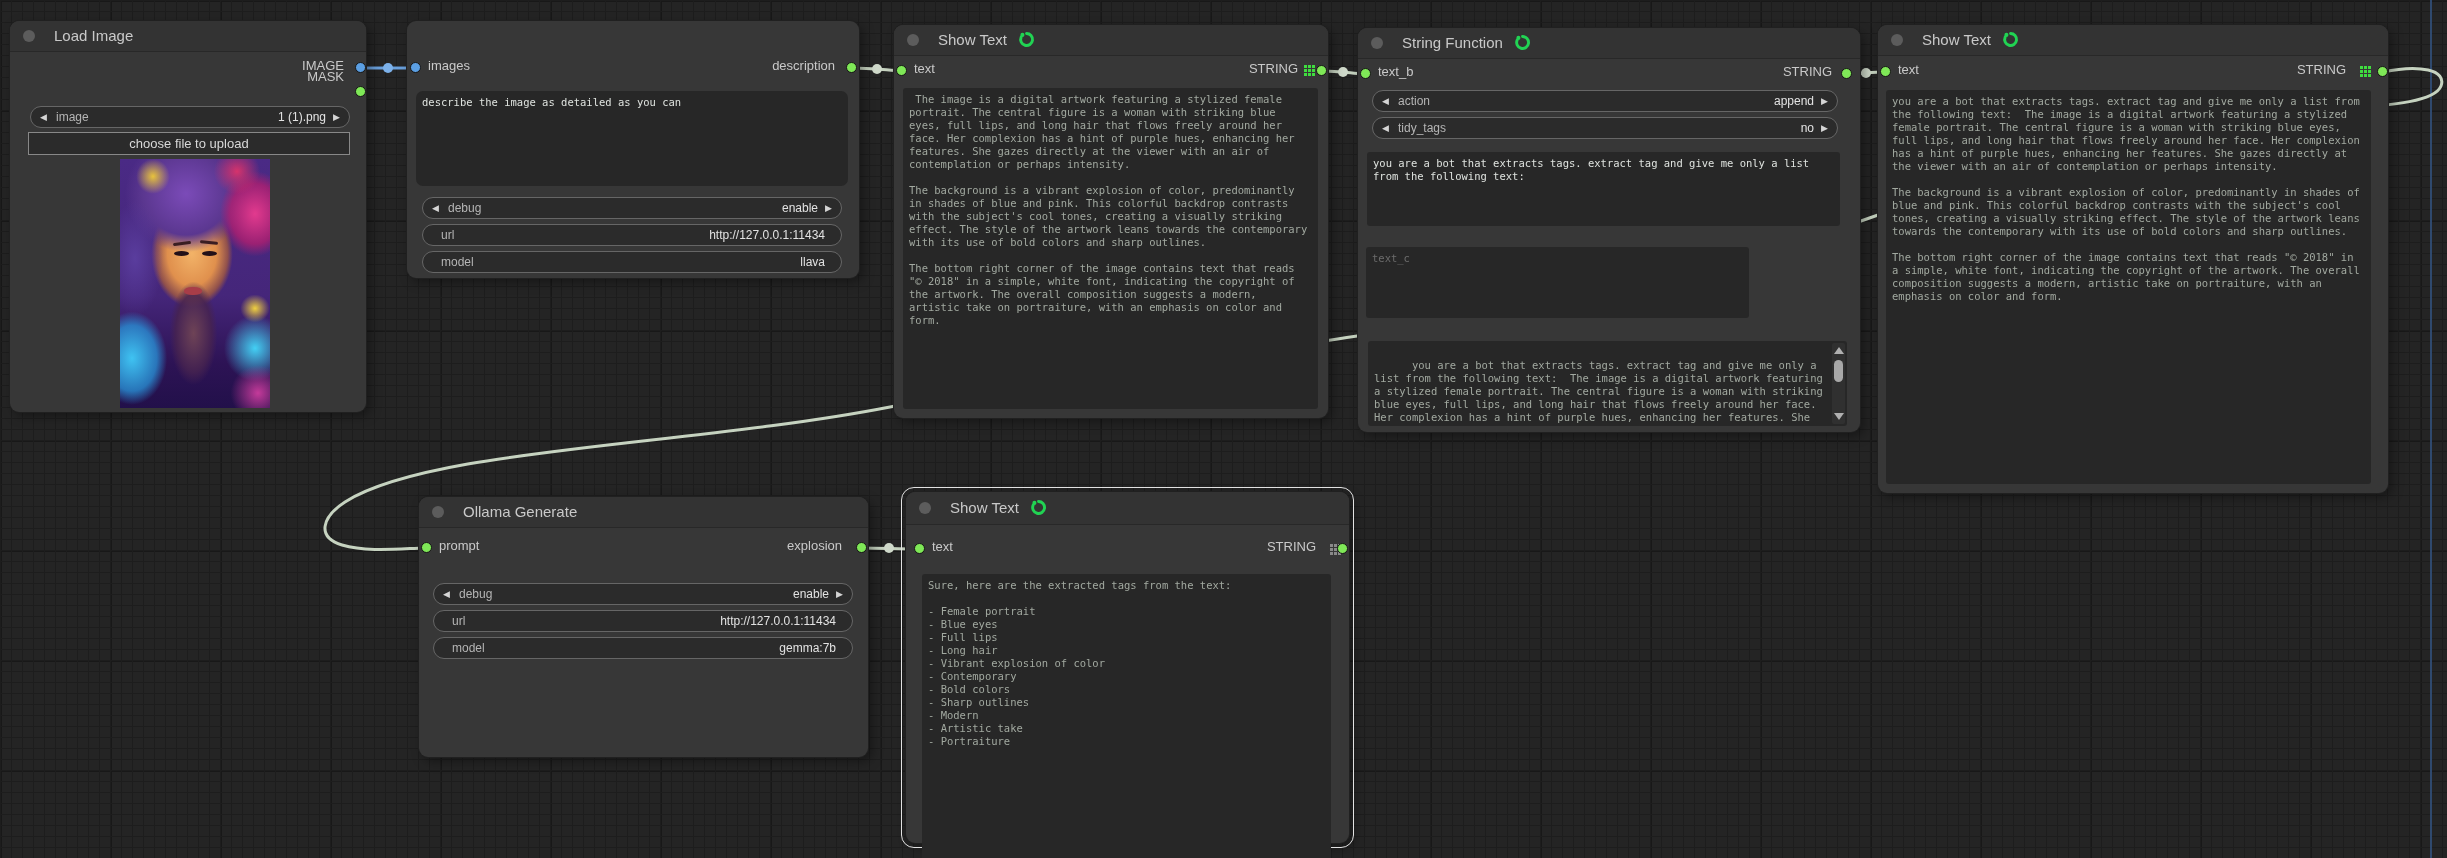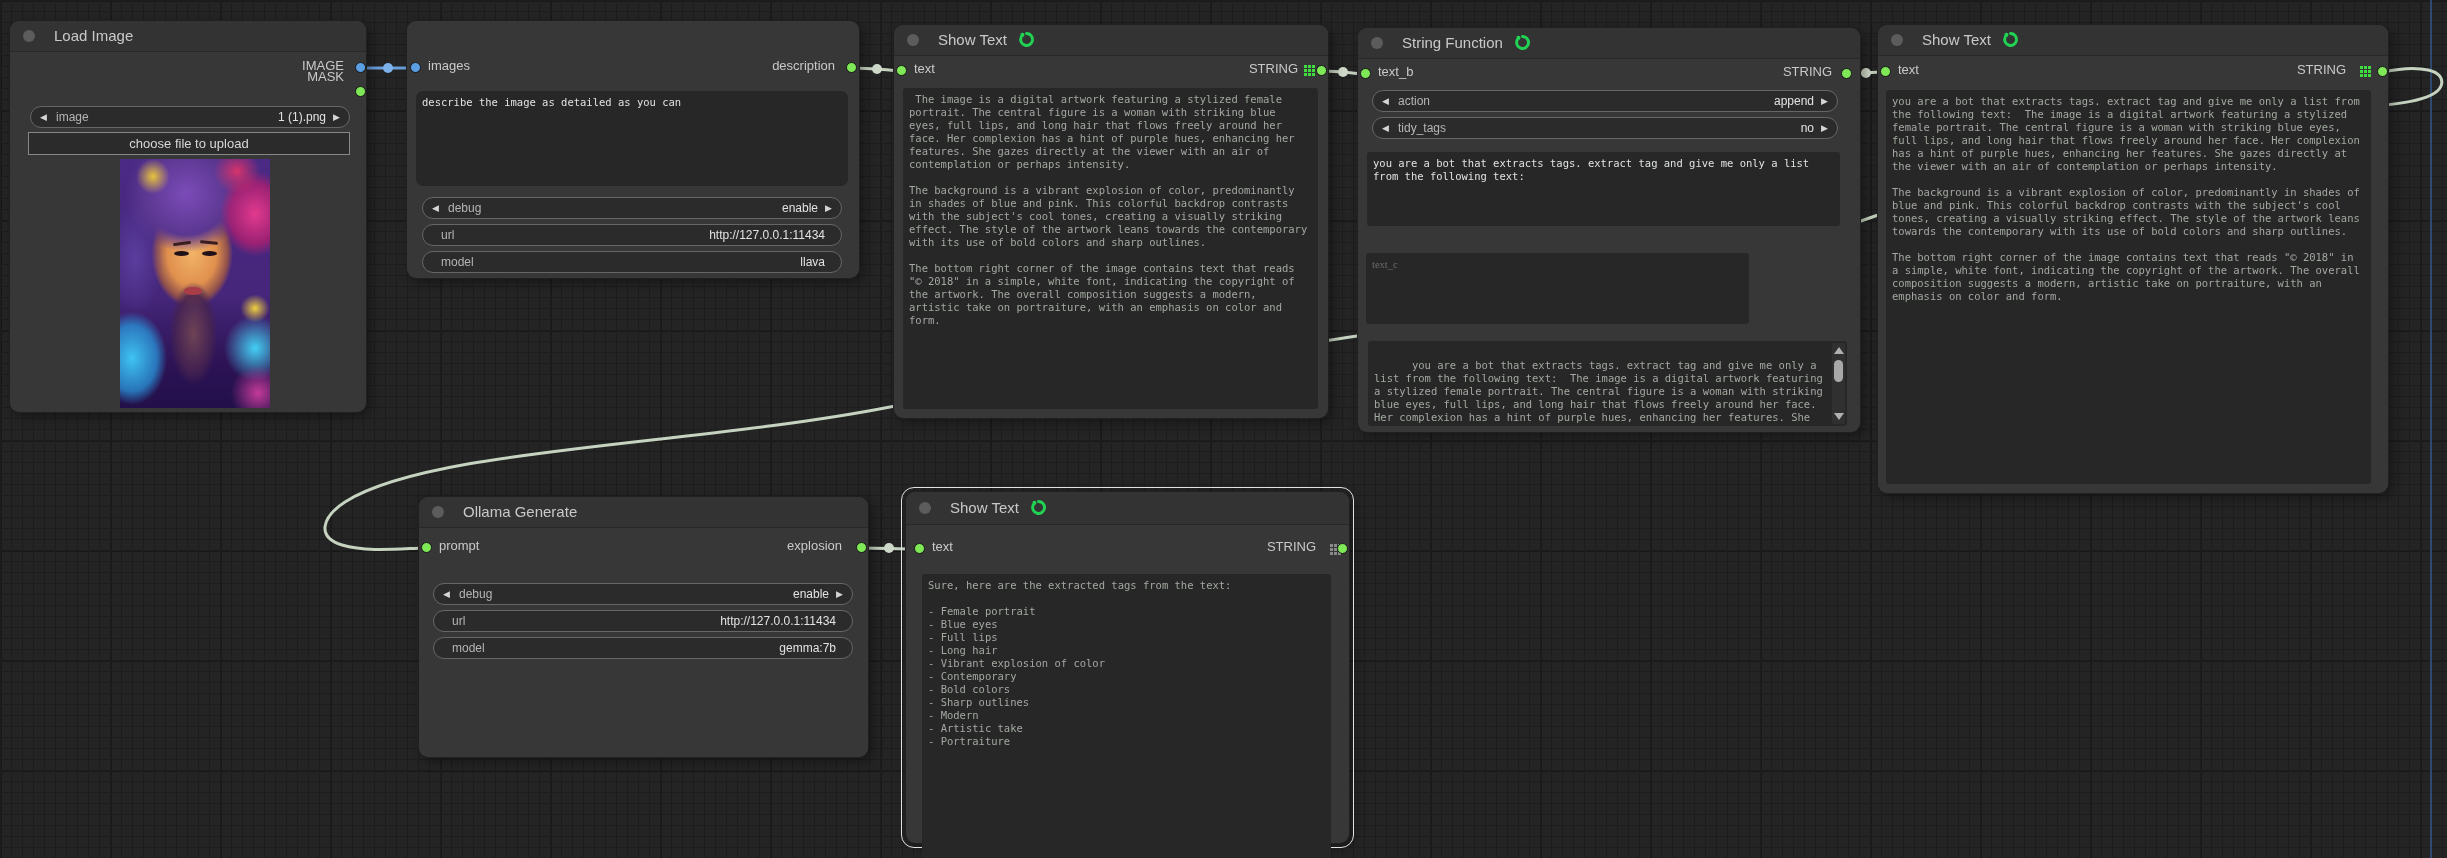--- a/index.html
+++ b/index.html
@@ -178,21 +178,21 @@
       <span class="pvalue">append</span>
       <span class="arr r">▶</span>
     </div>
     <div class="pill" style="left:14px;top:89px;width:466px;">
       <span class="arr">◀</span>
       <span class="plabel">tidy_tags</span>
       <span class="pvalue">no</span>
       <span class="arr r">▶</span>
     </div>
     <div class="ta edit" style="left:9px;top:124px;width:473px;height:74px;">you are a bot that extracts tags. extract tag and give me only a list from the following text:</div>
-    <div class="ta placeholder" style="left:8px;top:225px;width:383px;height:71px;font-family:Liberation Serif, serif;">text_c</div>
+    <div class="ta placeholder" style="left:8px;top:219px;width:383px;height:71px;">text_c</div>
     <div class="ta display" style="left:10px;top:313px;width:479px;height:85px;padding-right:20px;">
       <span>you are a bot that extracts tags. extract tag and give me only a list from the following text:  The image is a digital artwork featuring a stylized female portrait. The central figure is a woman with striking blue eyes, full lips, and long hair that flows freely around her face. Her complexion has a hint of purple hues, enhancing her features. She gazes directly at the viewer with an air of contemplation or perhaps intensity.</span>
       <div class="sb">
         <div class="sb-up"></div>
         <div class="sb-thumb"></div>
         <div class="sb-down"></div>
       </div>
     </div>
   </div>
 

